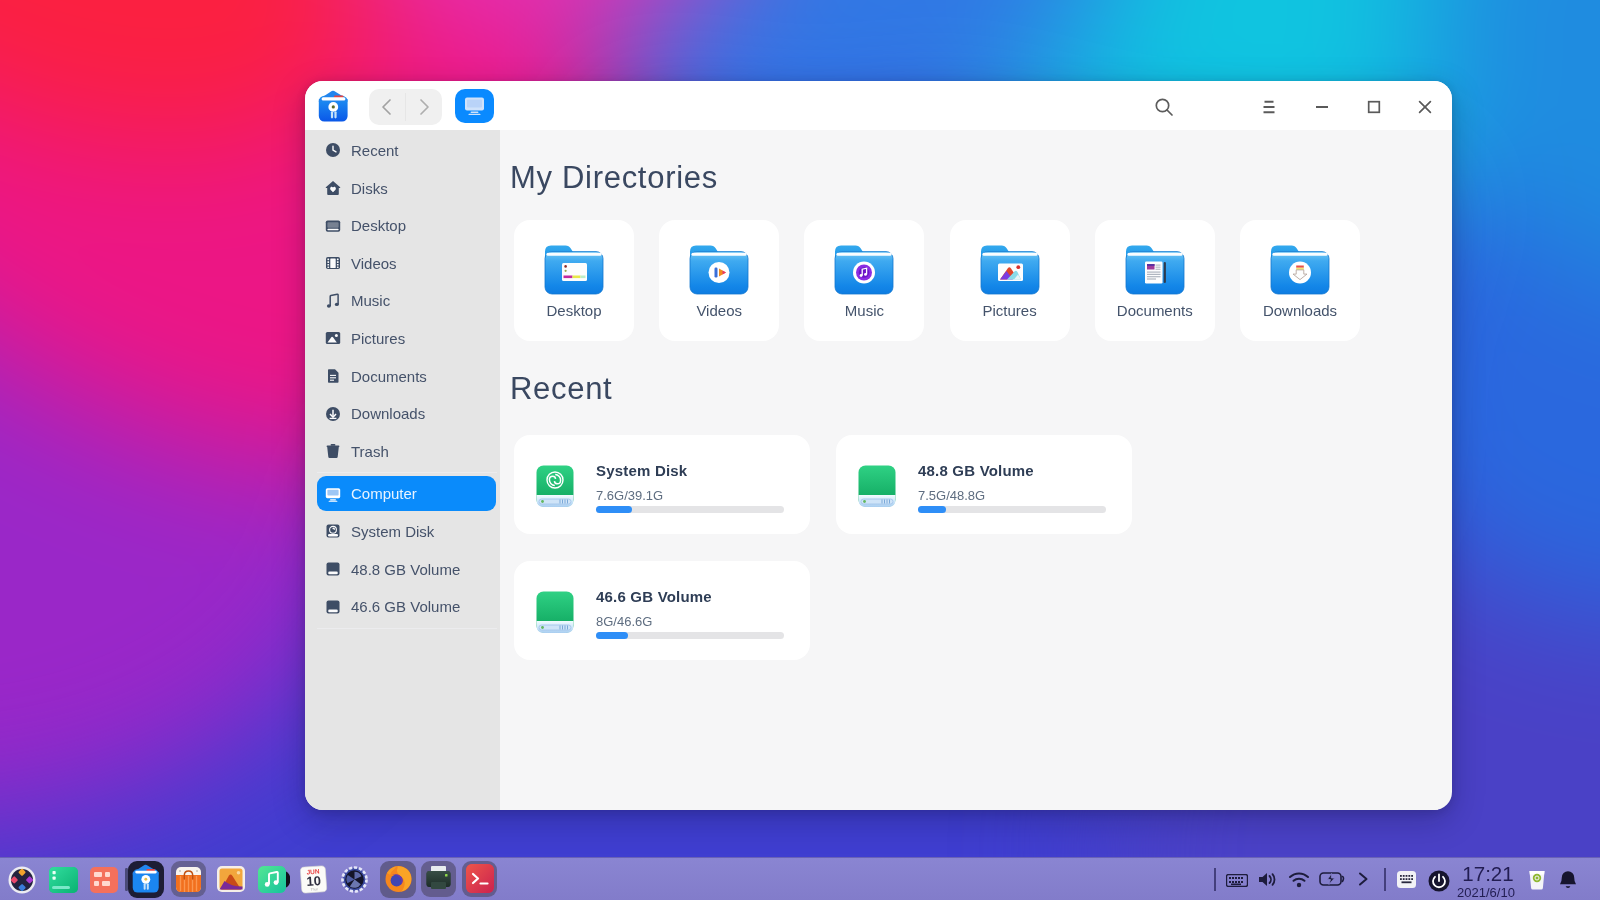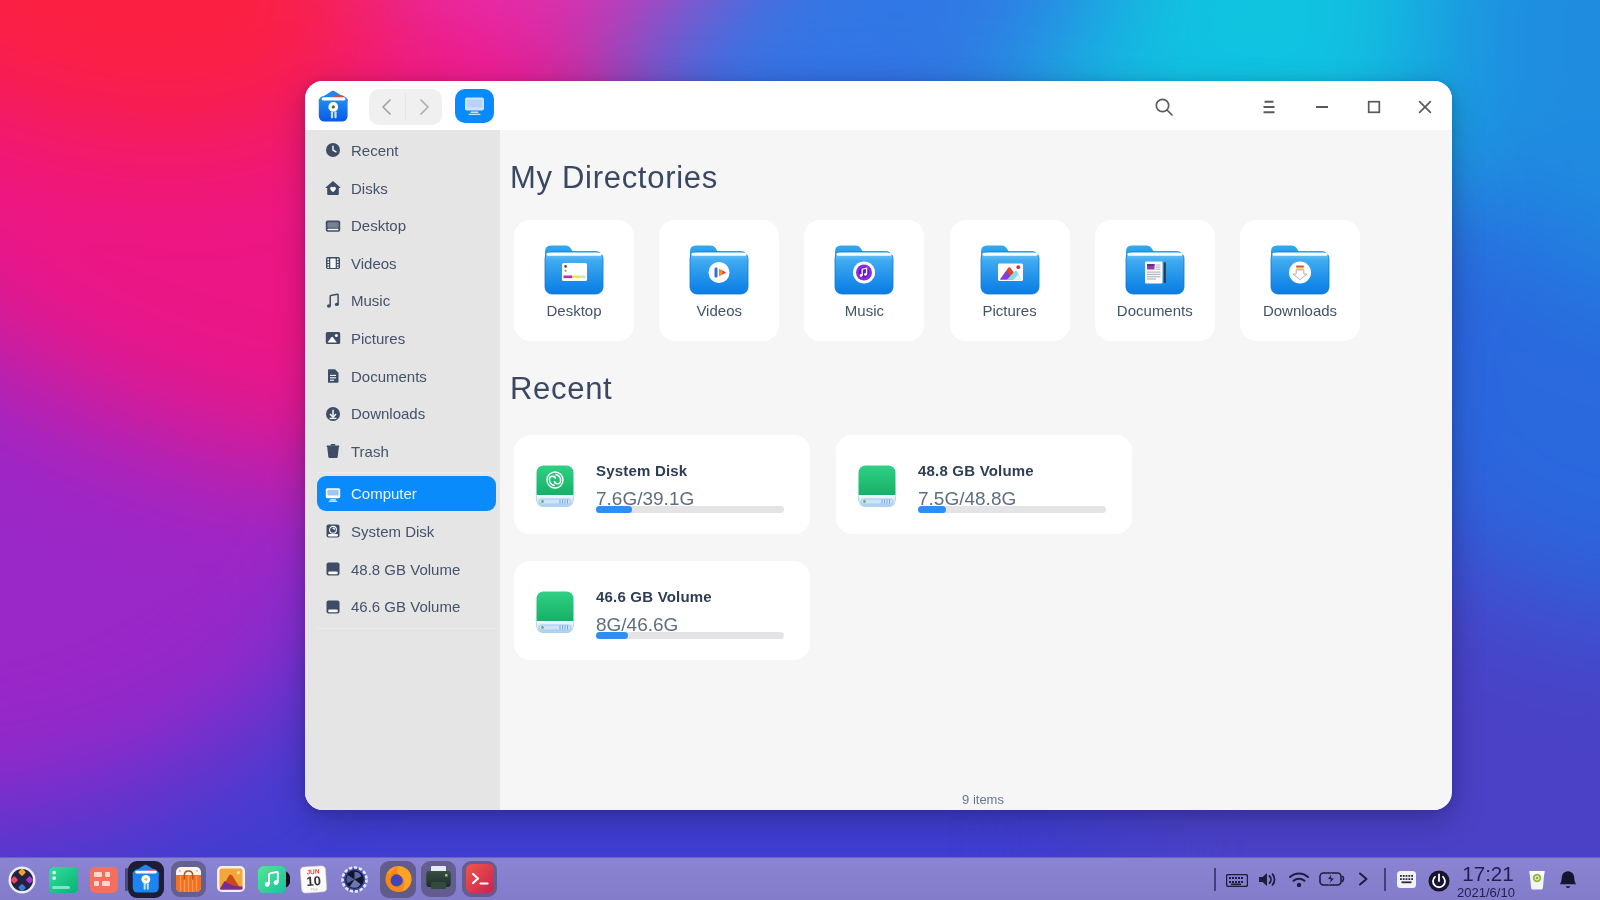--- a/index.html
+++ b/index.html
@@ -20,21 +20,21 @@
 .srow { position:absolute; left:12px; width:179px; height:35px; color:#45526a; font-size:15px; display:flex; align-items:center; }
 .srow svg { margin-left:8px; margin-right:10px; flex:none; }
 .srow.sel { background:#0a8bfb; border-radius:9px; color:#e8f3ff; }
 .ssep { position:absolute; left:12px; width:180px; height:1px; background:#ececee; }
 h1.hd { position:absolute; color:#3a4861; font-size:31px; font-weight:500; letter-spacing:0.7px; line-height:1; }
 .fcard { position:absolute; top:90px; width:120px; height:121px; background:#ffffff; border-radius:16px; }
 .fcard .lbl { position:absolute; left:0; top:82px; width:100%; text-align:center; font-size:15px; color:#44536b; }
 .fcard svg.folder { position:absolute; left:30px; top:24px; }
 .dcard { position:absolute; width:296px; height:99px; background:#ffffff; border-radius:16px; }
 .dcard .tt { position:absolute; left:82px; top:27.7px; font-size:15px; font-weight:bold; color:#2e3d55; line-height:1; letter-spacing:0.2px; }
-.dcard .st { position:absolute; left:82px; top:53.5px; font-size:19px; color:#5e6d80; line-height:1; }
+.dcard .st { position:absolute; left:82px; top:53.5px; font-size:13px; color:#5e6d80; line-height:1; }
 .dcard .bar { position:absolute; left:82px; top:71px; width:188px; height:7px; background:#e4e4e6; border-radius:3.5px; }
 .dcard .bar i { position:absolute; left:0; top:0; height:7px; background:#2e8ef7; border-radius:3.5px; display:block; }
 .dcard svg.disk { position:absolute; left:22px; top:30px; }
 #statusbar { position:absolute; left:209px; top:711px; width:938px; text-align:center; font-size:13px; color:#68788a; }
 #dock { position:absolute; left:0; top:857px; width:1600px; height:43px;
   background:linear-gradient(180deg,#8a85d2 0%, #827cca 100%); border-top:1px solid rgba(80,72,160,0.5); }
 .dk { position:absolute; }
 .backdrop { position:absolute; border-radius:9px; }
 .traytxt { position:absolute; color:#201c50; text-align:center; }
 </style>
@@ -429,21 +429,20 @@
 
 </svg>
 <div class="tt">46.6 GB Volume</div>
           <div class="st">8G/46.6G</div>
 <div class="bar">
             <i style="width:32px"></i>
           </div>
         </div>
 
   </div>
-  <div id="statusbar">9 items</div>
 </div>
 <div id="dock">
 <div class="dk" style="left:8px;top:8px"><svg width="28" height="28" viewBox="0 0 28 28">
 <circle cx="14" cy="14" r="13.5" fill="#ececf2"></circle>
 <circle cx="14" cy="14" r="11" fill="#23233f"></circle>
 <rect x="11.2" y="3.4" width="5.6" height="5.6" rx="1.1" fill="#f0a32c" transform="rotate(45 14 6.3)"></rect>
 <rect x="3.4" y="11.2" width="5.6" height="5.6" rx="1.1" fill="#e8486a" transform="rotate(45 6.3 14)"></rect>
 <rect x="18.8" y="11.2" width="5.6" height="5.6" rx="1.1" fill="#a83ad0" transform="rotate(45 21.7 14)"></rect>
 <rect x="11.2" y="18.8" width="5.6" height="5.6" rx="1.1" fill="#3a7bd8" transform="rotate(45 14 21.7)"></rect>
 </svg></div>

